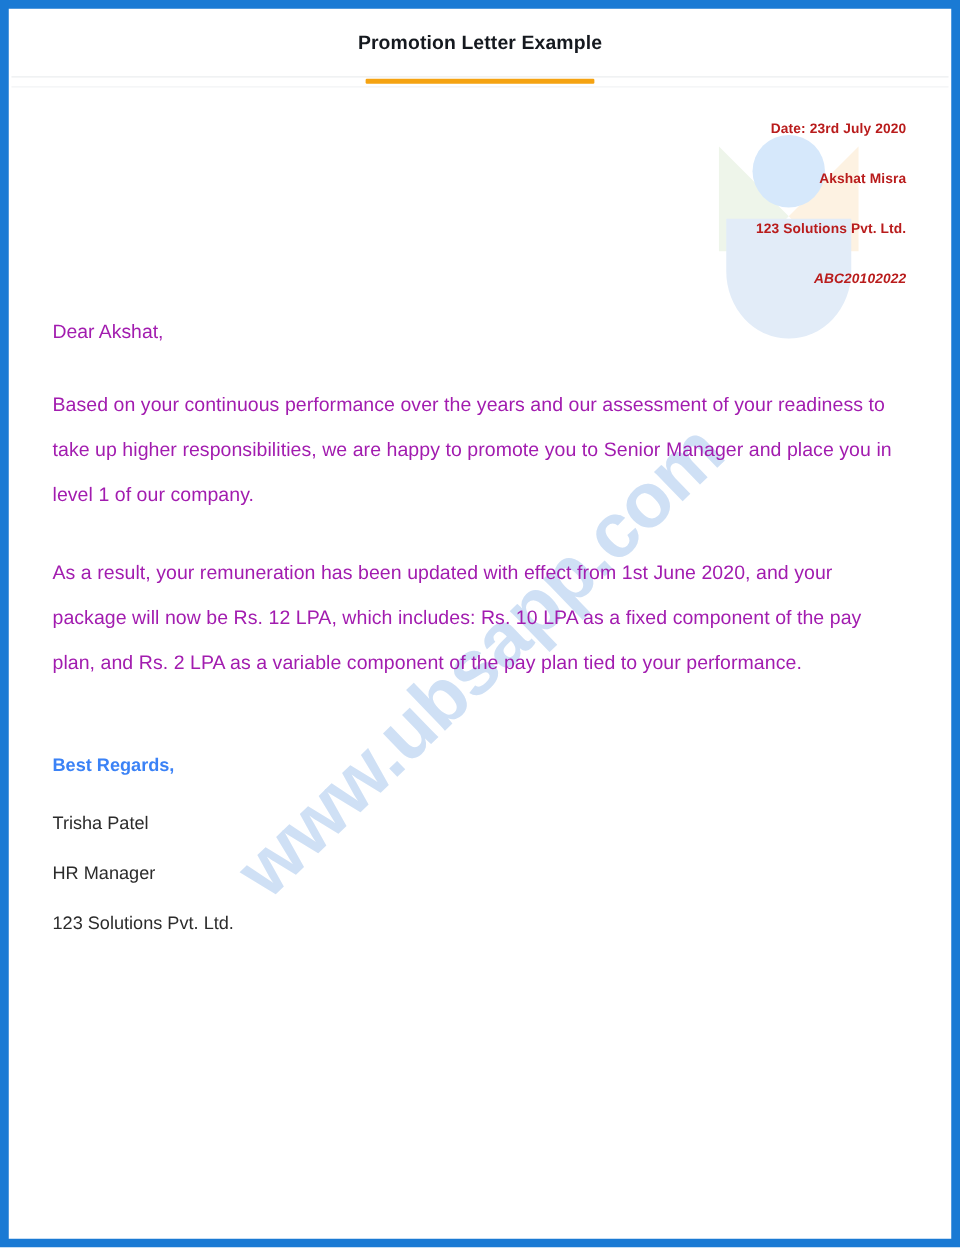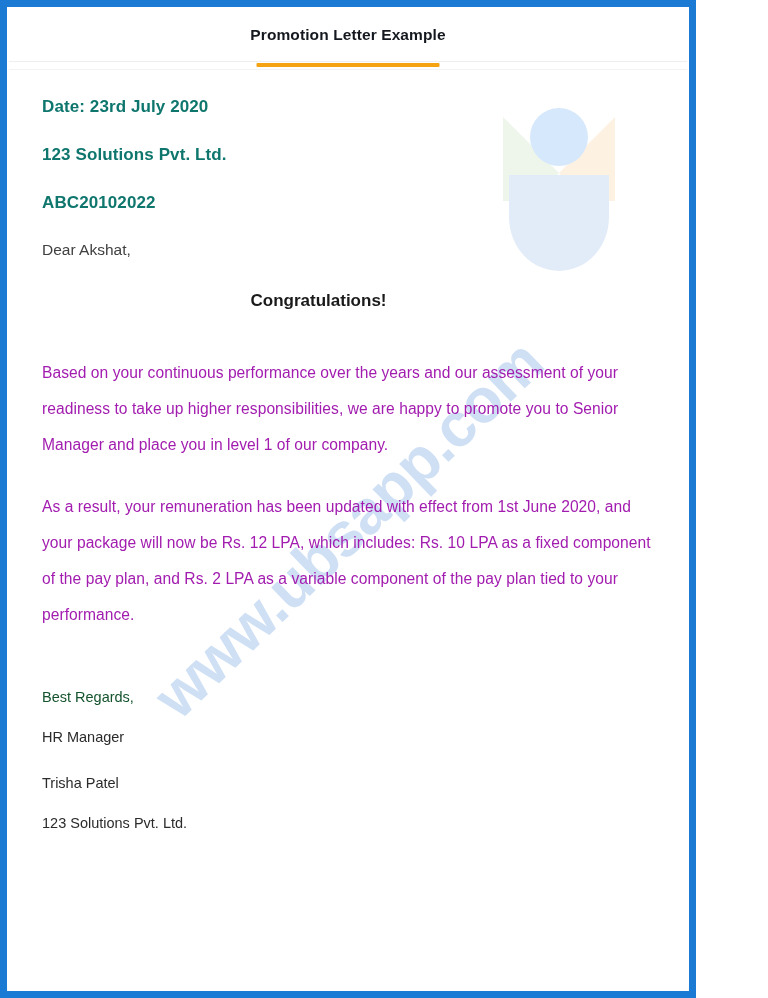--- a/index.html
+++ b/index.html
@@ -11,21 +11,21 @@
   body {
     width: 768px;
     height: 998px;
     font-family: "Liberation Sans", sans-serif;
     -webkit-font-smoothing: antialiased;
   }
 
   
   .page {
     position: relative;
-    width: 696px;
+    width: 768px;
     height: 998px;
     box-sizing: border-box;
     border: 7px solid #1a7ad4;
     background: #ffffff;
     overflow: hidden;
   }
 
   .page-inner {
     position: absolute;
     inset: 2px;
@@ -108,33 +108,35 @@
   }
 
   
   .letter {
     position: relative;
     z-index: 2;
     padding: 36px 34px 0 33px;
   }
 
   .meta-line {
-    font-size: 17px;
-    font-weight: bold;
-    color: #0f766e;
+    font-size: 11px;
+    font-weight: bold;
+    color: #b91c1c;
     margin: 0 0 28px 0;
     letter-spacing: 0.1px;
+    text-align: right;
   }
 
   .meta-line.last {
+    font-style: italic;
   }
 
   .salutation {
     font-size: 15.5px;
-    color: #404040;
+    color: #a21caf;
     margin: 0 0 32px 0;
   }
 
   .congrats {
     text-align: center;
     font-size: 17px;
     font-weight: bold;
     color: #1a1a1a;
     margin: 0 0 44px 0;
     padding-right: 58px;
@@ -147,22 +149,23 @@
     margin: 0 0 26px 0;
     letter-spacing: 0.05px;
   }
 
   .para.indented {
     padding-left: 3px;
   }
 
   .sign-off {
     font-size: 14.5px;
-    color: #14532d;
+    color: #3b82f6;
     margin: 56px 0 0 0;
+    font-weight: bold;
   }
 
   .sign-line {
     font-size: 14.5px;
     color: #2b2b2b;
     margin: 30px 0 0 0;
   }
 
   .sign-line.tight {
     margin-top: 24px;
@@ -193,38 +196,38 @@
         <circle cx="56" cy="38" r="29" fill="#d6e8fb"></circle>
       </svg>
     </div>
 
     <div class="watermark">www.ubsapp.com</div>
 
     <div class="letter">
 
       <p class="meta-line">Date: 23rd July 2020</p>
 
+      <p class="meta-line">Akshat Misra</p>
 
       <p class="meta-line">123 Solutions Pvt. Ltd.</p>
 
       <p class="meta-line last">ABC20102022</p>
 
       <p class="salutation">Dear Akshat,</p>
 
-      <p class="congrats">Congratulations!</p>
 
       <p class="para">Based on your continuous performance over the years and our assessment of your readiness to take up higher responsibilities, we are happy to promote you to Senior Manager and place you in level 1 of our company.</p>
 
       <p class="para">As a result, your remuneration has been updated with effect from 1st June 2020, and your package will now be Rs. 12 LPA, which includes: Rs. 10 LPA as a fixed component of the pay plan, and Rs. 2 LPA as a variable component of the pay plan tied to your performance.</p>
 
 
 
       <p class="sign-off">Best Regards,</p>
 
+      <p class="sign-line">Trisha Patel</p>
+
       <p class="sign-line tight">HR Manager</p>
-
-      <p class="sign-line">Trisha Patel</p>
 
       <p class="sign-line tight">123 Solutions Pvt. Ltd.</p>
 
     </div>
   </div>
 </div>
 
 </body></html>

